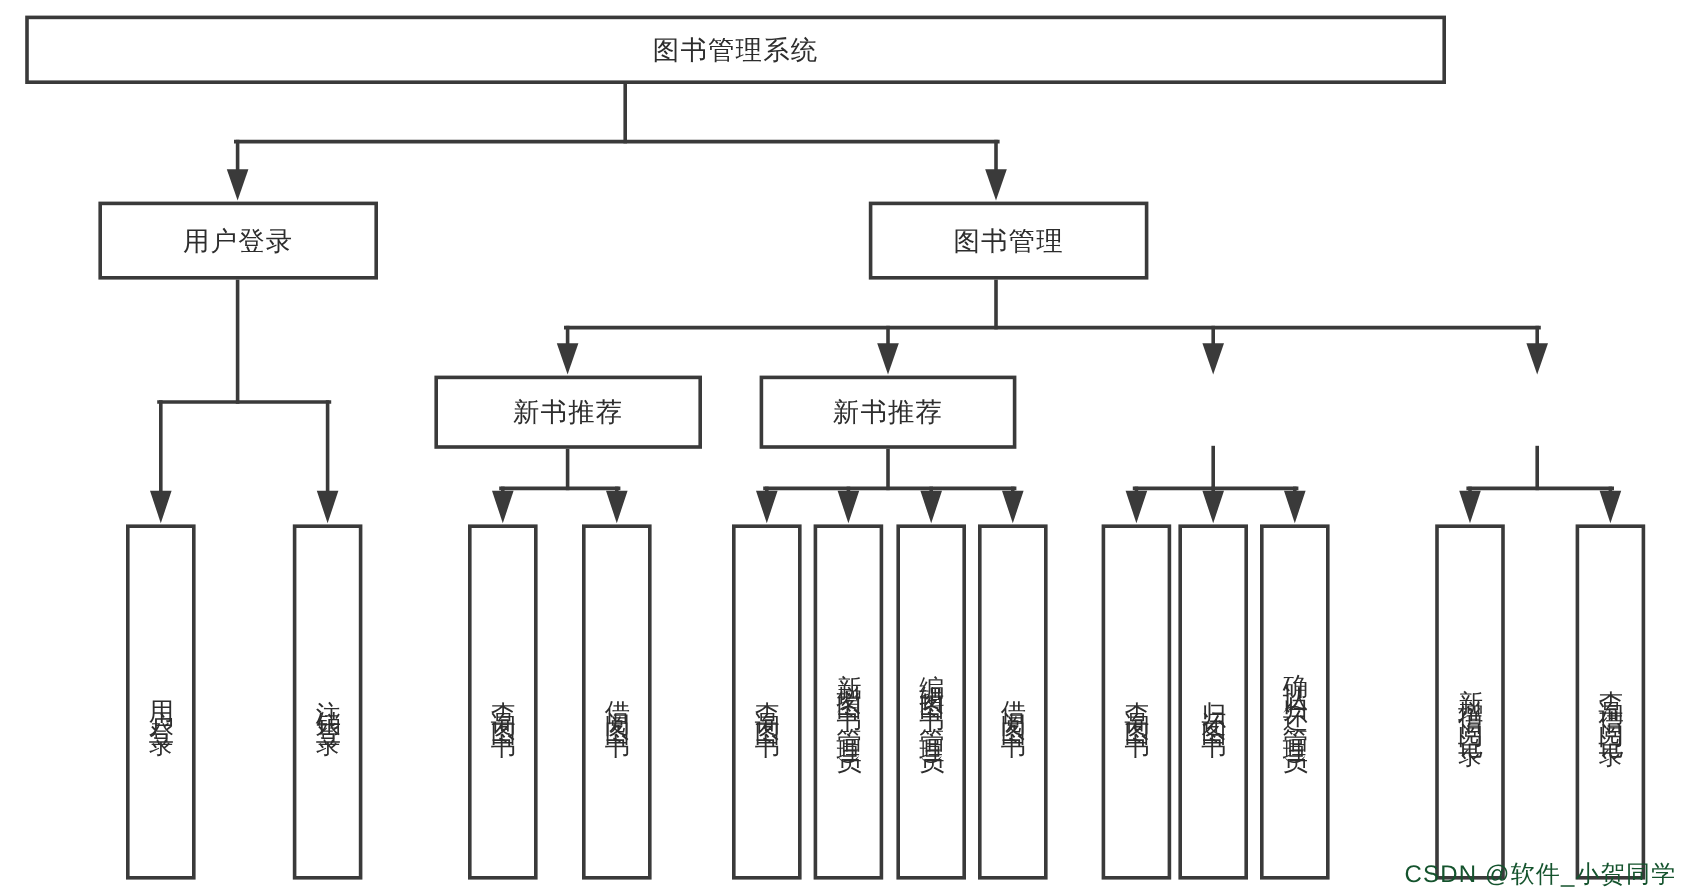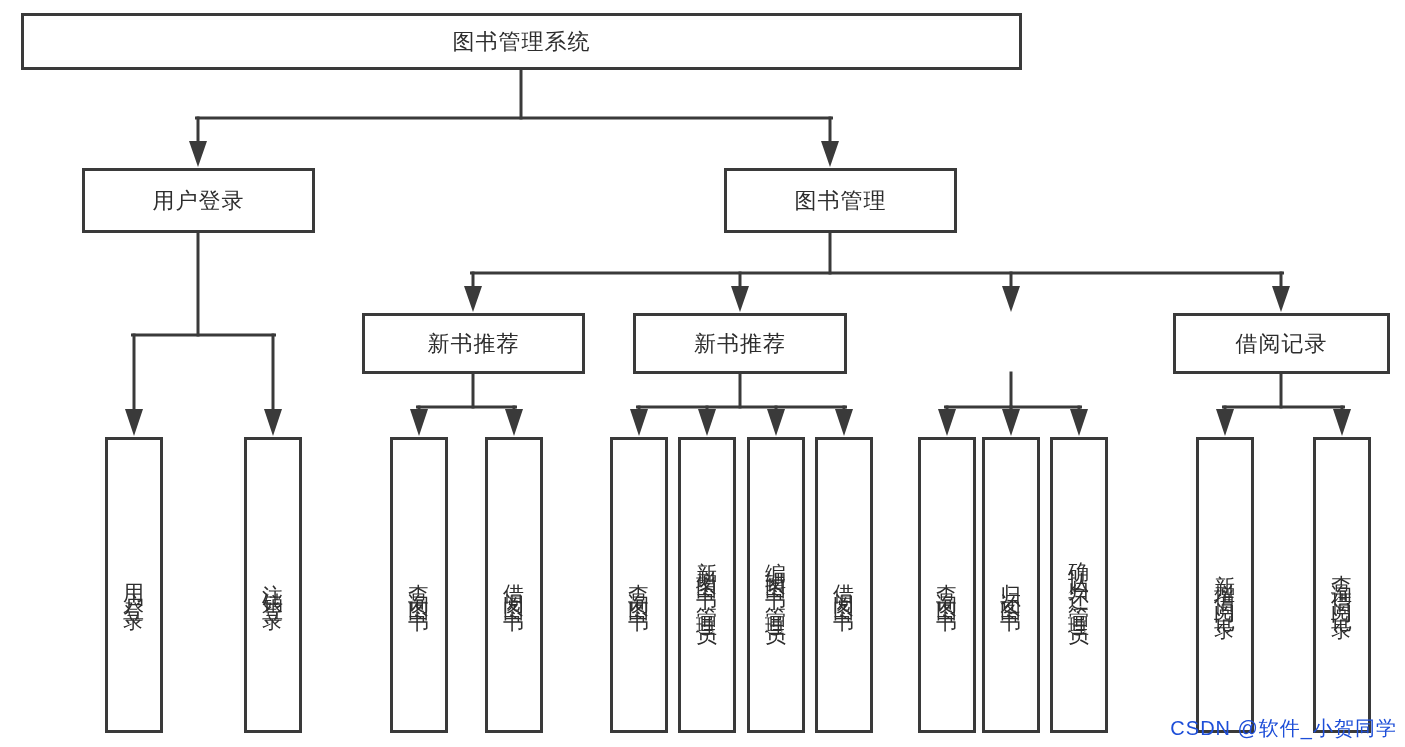--- a/index.html
+++ b/index.html
@@ -13,24 +13,24 @@
     box-sizing:border-box;display:flex;align-items:center;justify-content:center;
   }
   .hlabel{font-size:22px;color:#2d2d2d;letter-spacing:1px;white-space:nowrap;}
   .leaf{left:auto;top:437px;width:58px;height:296px;}
   .vtext{
     writing-mode:vertical-rl;text-orientation:mixed;
     font-size:21px;letter-spacing:9px;line-height:1.1;color:#2d2d2d;white-space:nowrap;
   }
   .watermark{
     position:absolute;right:8px;bottom:5px;z-index:3;
-    font-size:20px;color:#1d4ed8;letter-spacing:1px;white-space:nowrap;
+    font-size:20px;color:#14532d;letter-spacing:1px;white-space:nowrap;
   }
   
-  .b-root{left:21px;top:13px;width:1001px;height:57px;}
+  .b-root{left:21px;top:13px;width:1184px;height:57px;}
   .b-login{left:82px;top:168px;width:233px;height:65px;}
   .b-mgmt{left:712px;top:168px;width:233px;height:65px;margin-left:12px;}
   .b-cat0{left:362px;top:313px;width:223px;height:61px;}
   .b-cat1{left:633px;top:313px;width:214px;height:61px;}
   .b-cat2{left:903px;top:313px;width:216px;height:61px;}
   .b-cat3{left:1173px;top:313px;width:217px;height:61px;}
   .l1{left:105px;}  .l2{left:244px;}
   .l3{left:390px;}  .l4{left:485px;}
   .l5{left:610px;}  .l6{left:678px;} .l7{left:747px;} .l8{left:815px;}
   .l9{left:918px;}  .l10{left:982px;} .l11{left:1050px;}
@@ -129,23 +129,20 @@
   <div class="box b-mgmt">
     <span class="hlabel">图书管理</span>
   </div>
 
   <div class="box b-cat0">
     <span class="hlabel">新书推荐</span>
   </div>
   <div class="box b-cat1">
     <span class="hlabel">新书推荐</span>
   </div>
-  <div class="box b-cat3">
-    <span class="hlabel">借阅记录</span>
-  </div>
 
   <div class="box leaf l1">
     <span class="vtext">用户登录</span>
   </div>
   <div class="box leaf l2">
     <span class="vtext">注销登录</span>
   </div>
 
   <div class="box leaf l3">
     <span class="vtext">查询图书</span>

